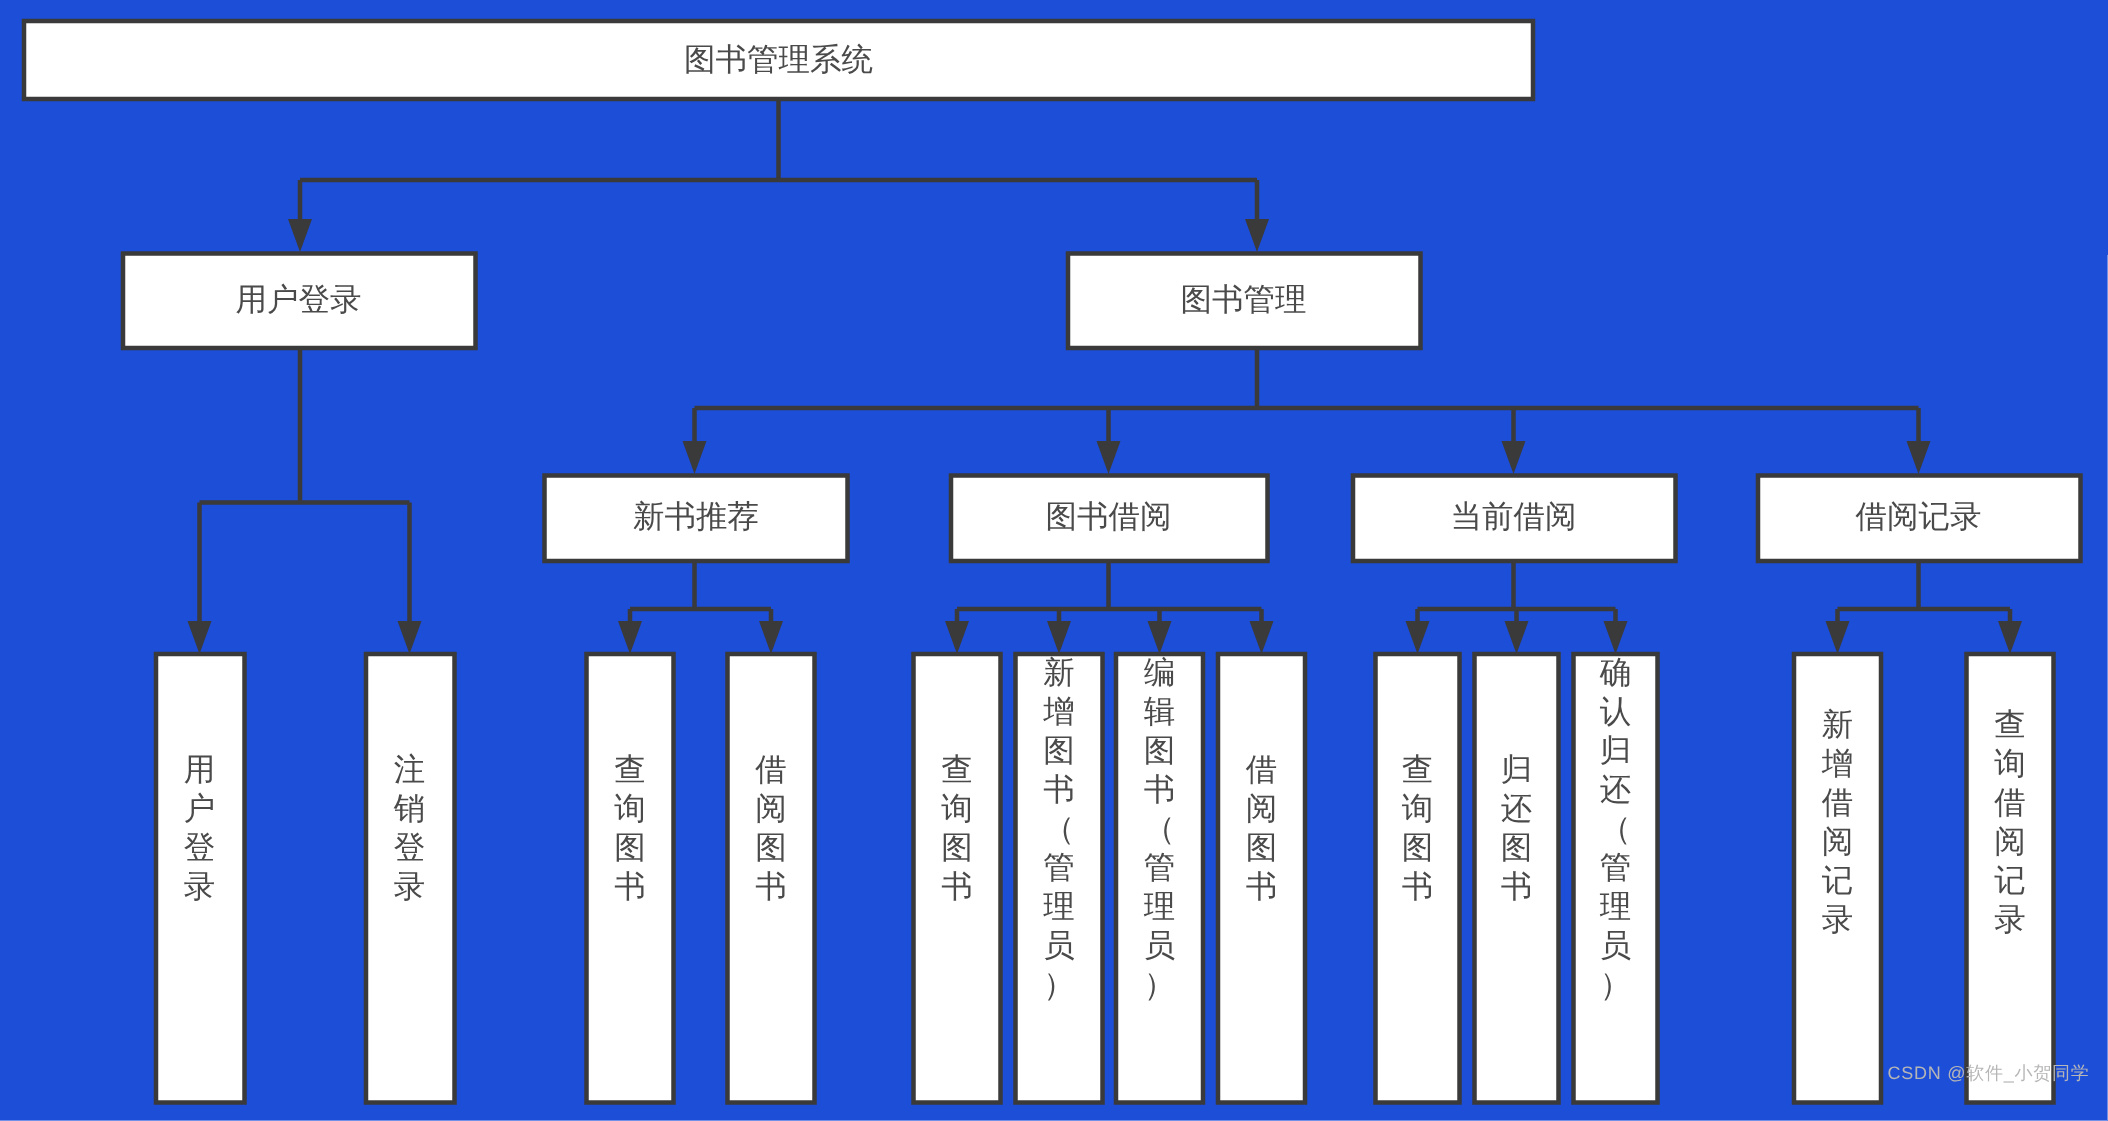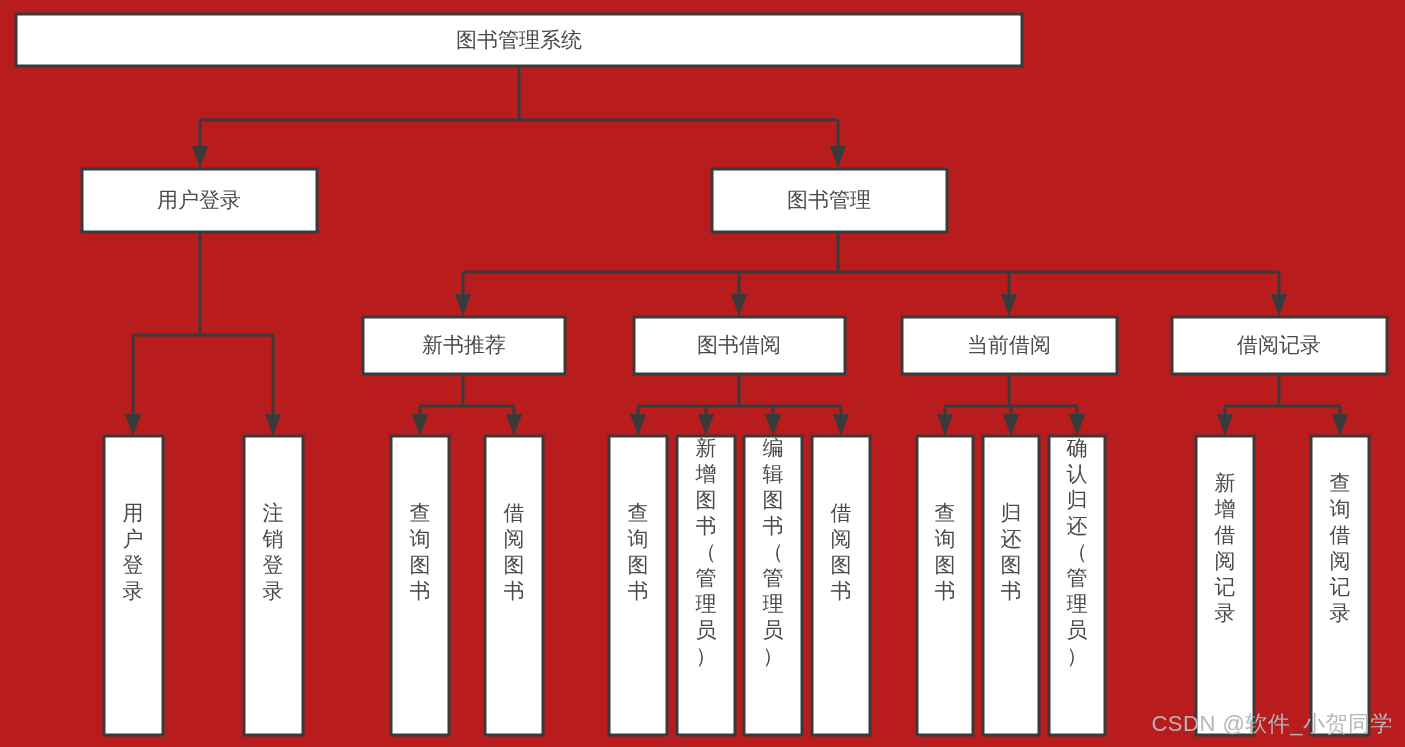--- a/index.html
+++ b/index.html
@@ -10,21 +10,21 @@
   body {
     width: 1405px;
     height: 747px;
     font-family: "Liberation Sans", "DejaVu Sans", sans-serif;
     overflow: hidden;
   }
   #diagram-root {
     position: relative;
     width: 1405px;
     height: 747px;
-    background: #b91c1c;
+    background: #1d4ed8;
   }
   svg.flow {
     position: absolute;
     top: 0;
     left: 0;
     width: 1405px;
     height: 747px;
   }
   .node-box {
     fill: #ffffff;
@@ -50,24 +50,24 @@
   }
   .node-label-vertical {
     fill: #4a4a4a;
     font-family: "Liberation Sans", "DejaVu Sans", sans-serif;
     font-size: 21px;
     text-anchor: middle;
   }
   .watermark {
     position: absolute;
     right: 12px;
-    bottom: 8px;
+    bottom: 23px;
     color: #b6b6b6;
     font-family: "Liberation Sans", "DejaVu Sans", sans-serif;
-    font-size: 22px;
+    font-size: 12px;
     letter-spacing: 0.5px;
     white-space: nowrap;
     user-select: none;
   }
 </style>
 </head>
 <body>
 
 <div id="diagram-root">
 

